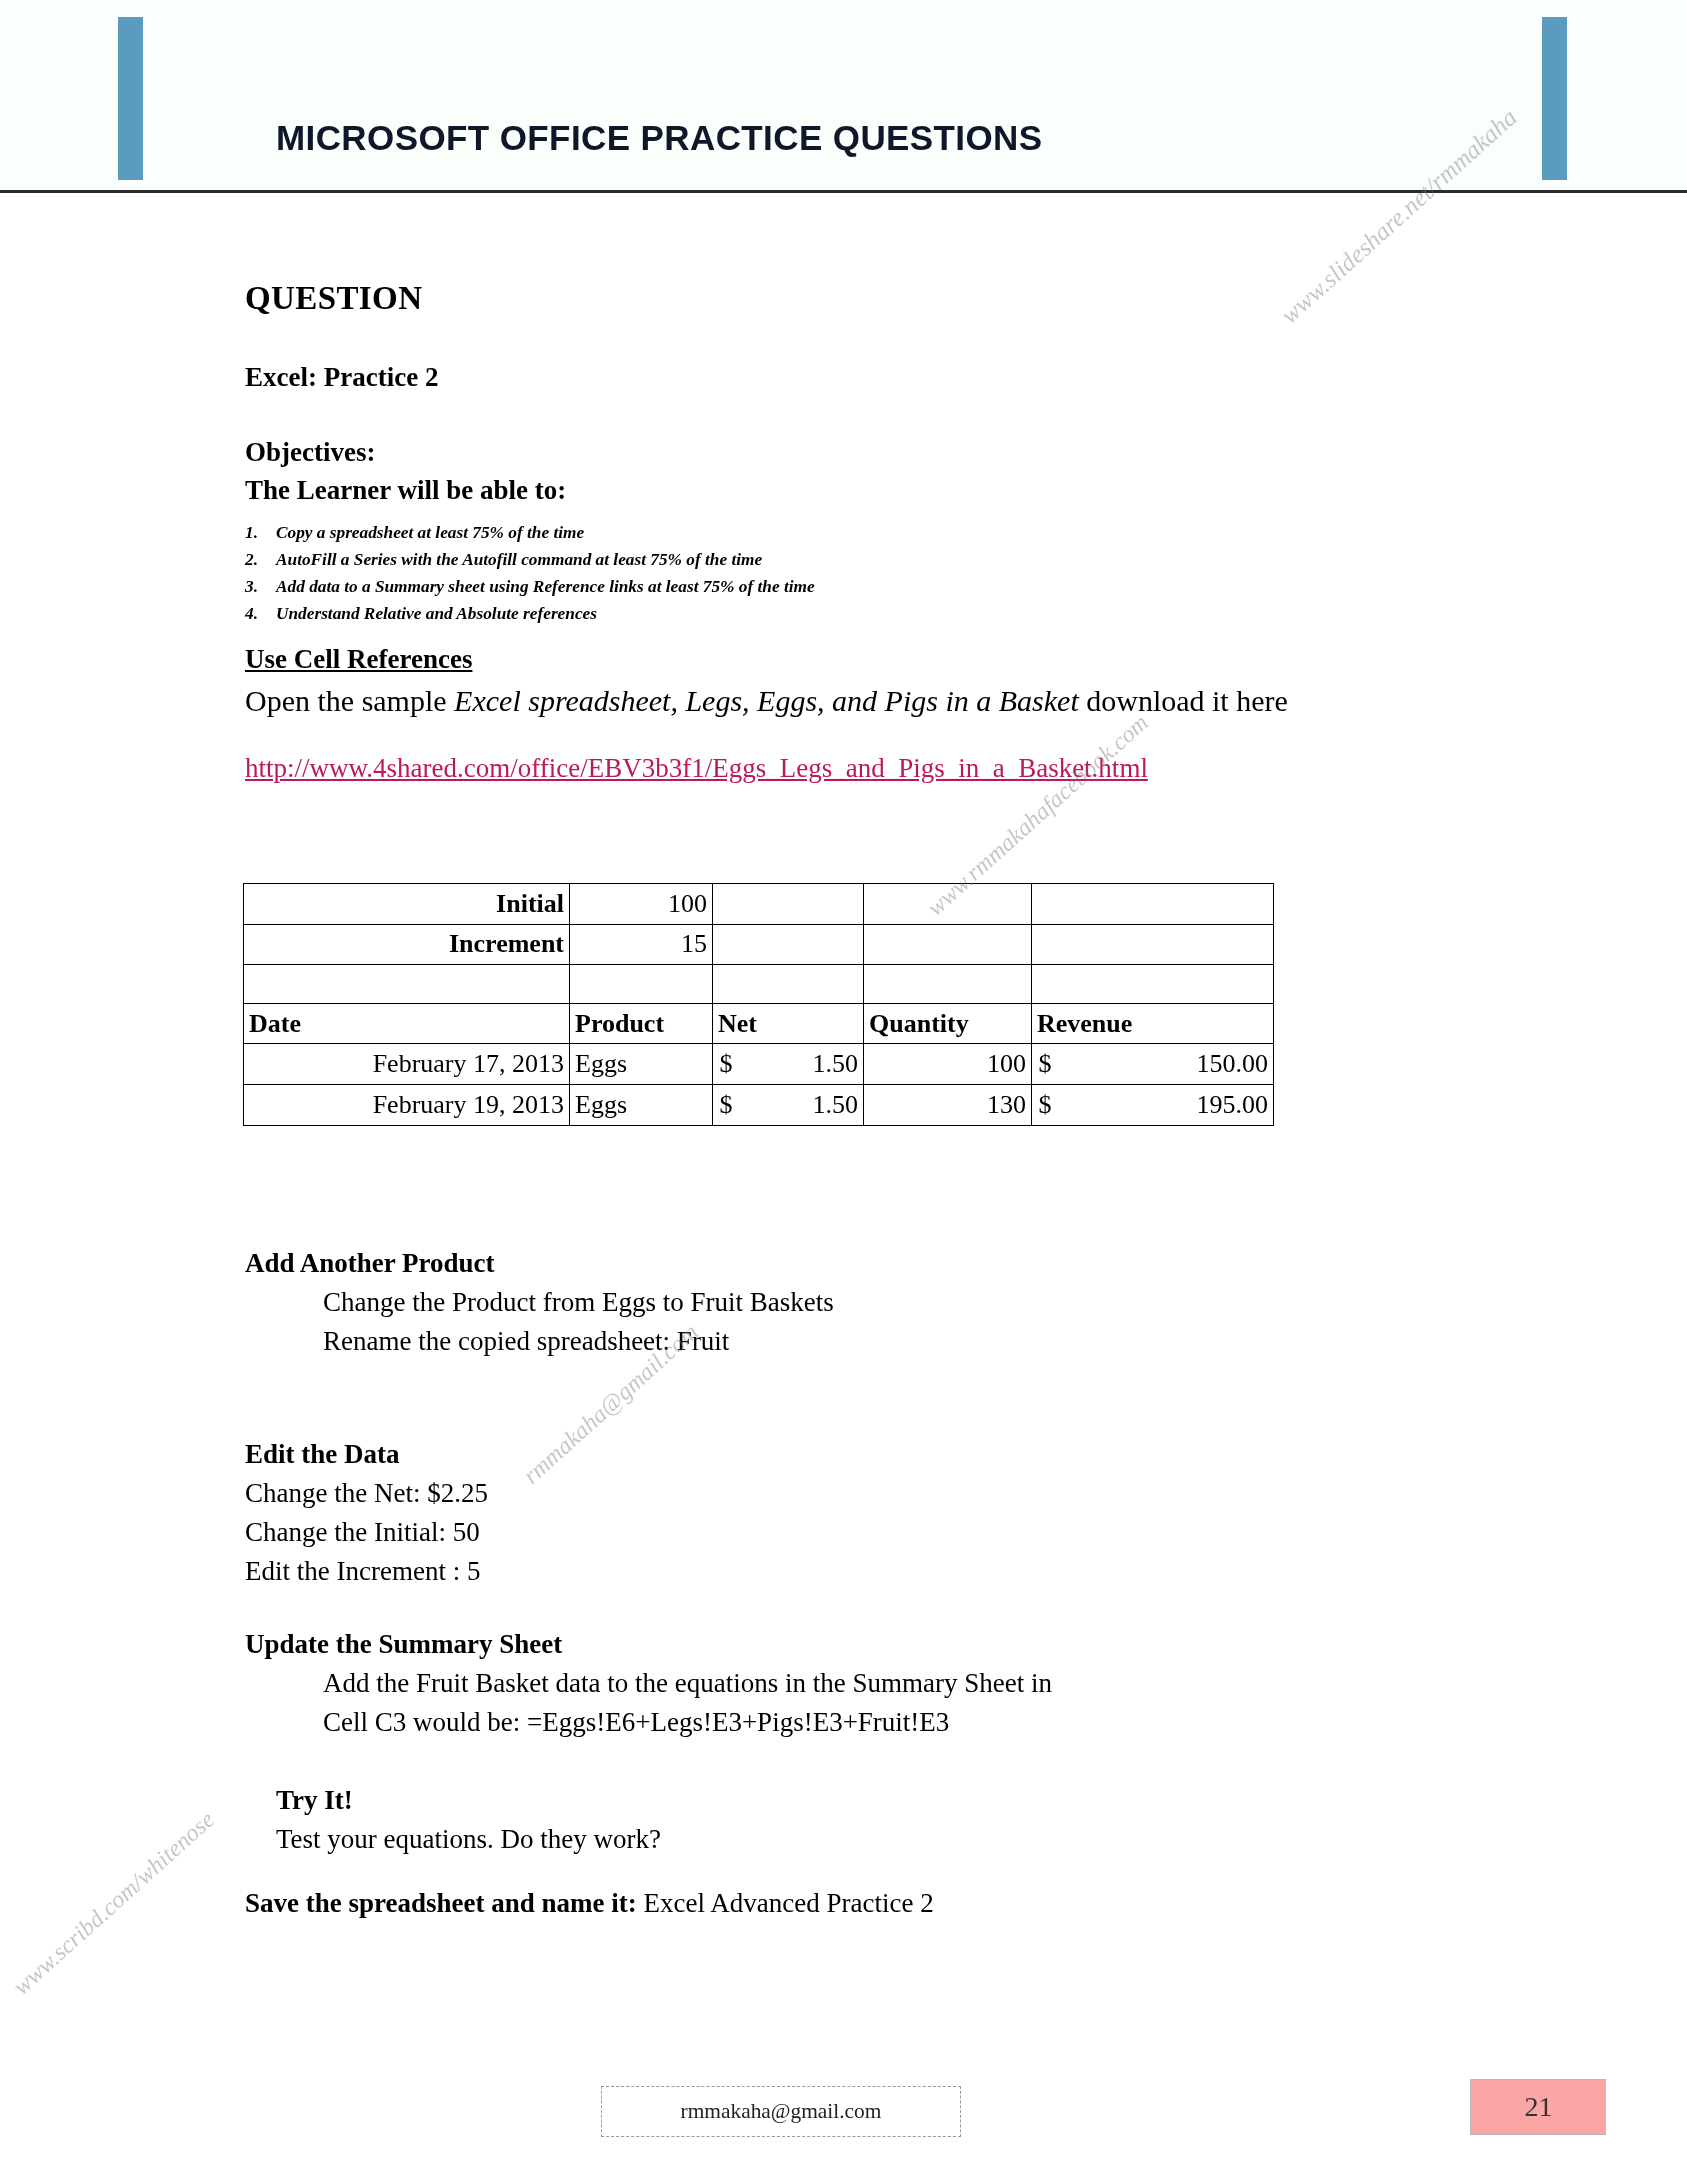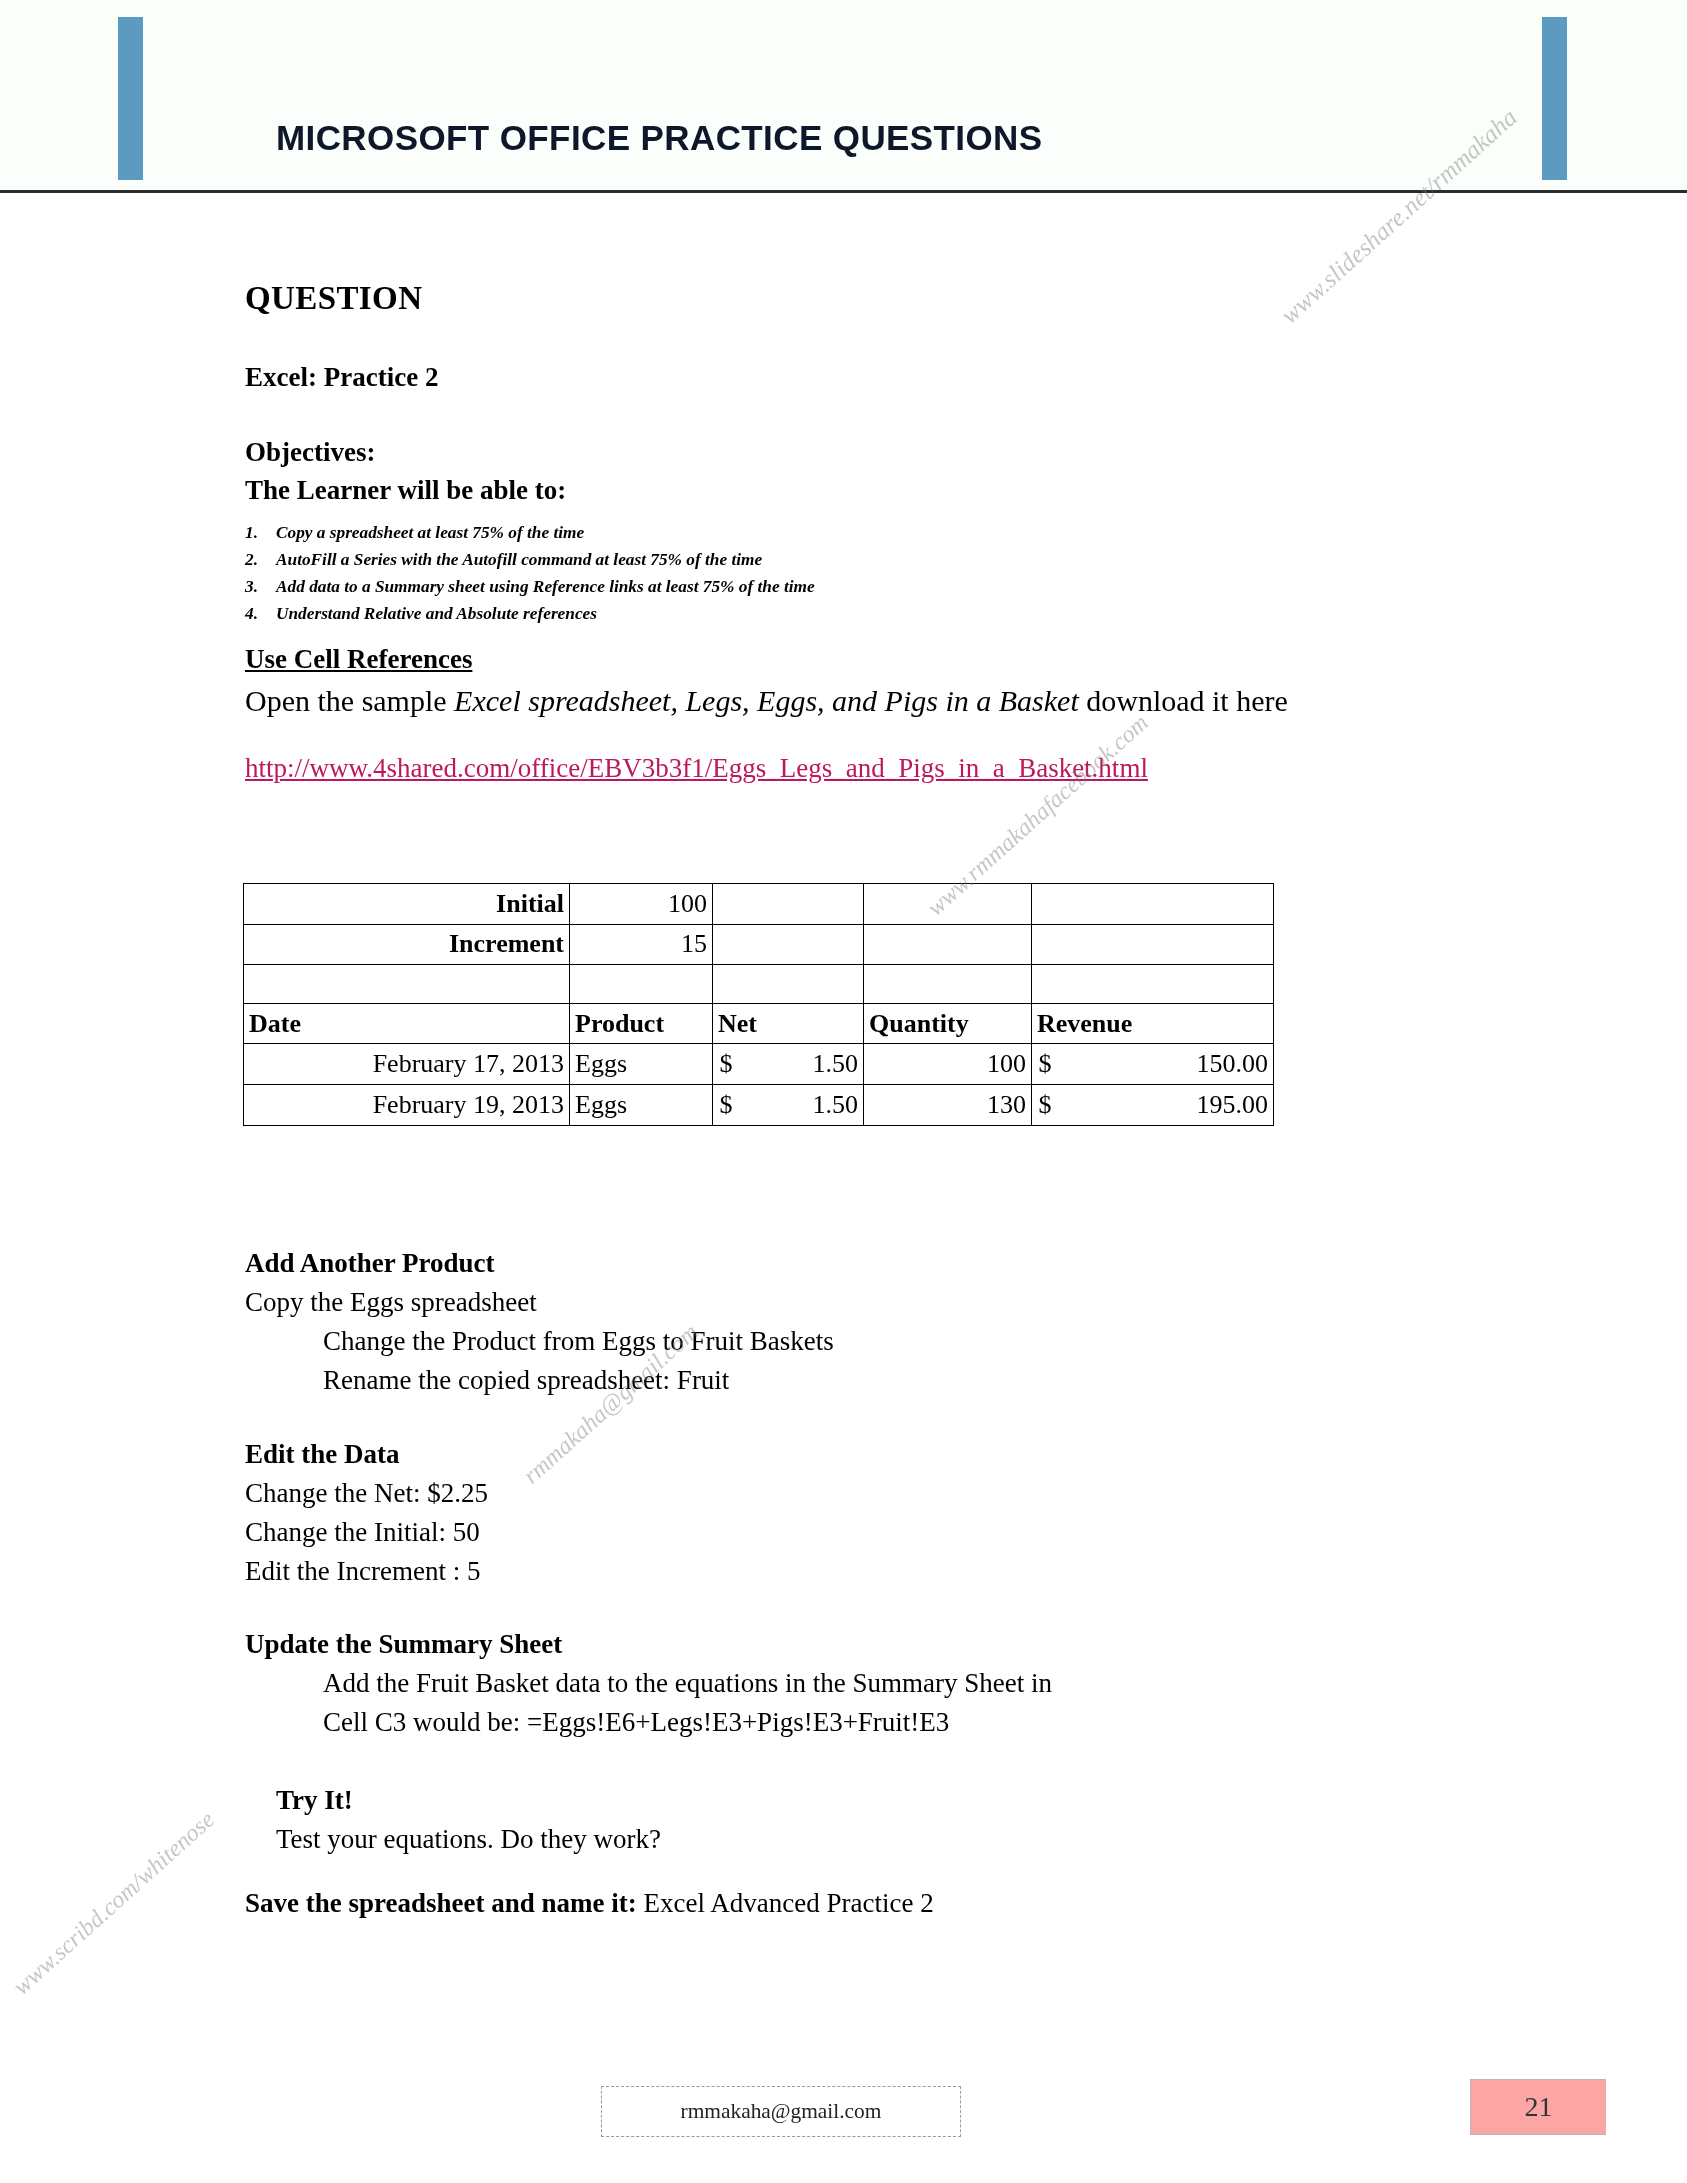--- a/index.html
+++ b/index.html
@@ -329,21 +329,20 @@
       <td class="c-rev money">
             <span class="sym">$</span>
             <span class="val">195.00</span>
           </td>
     </tr>
   </tbody>
     </table>
 
   <div class="block sec lh add-product">
     <div class="h">Add Another Product</div>
-    <div>Copy the Eggs spreadsheet</div>
     <div class="indent">Change the Product from Eggs to Fruit Baskets</div>
     <div class="indent">Rename the copied spreadsheet: Fruit</div>
   </div>
 
   <div class="block sec lh edit-data">
     <div class="h">Edit the Data</div>
     <div>Change the Net: $2.25</div>
     <div>Change the Initial: 50</div>
     <div>Edit the Increment : 5</div>
   </div>

